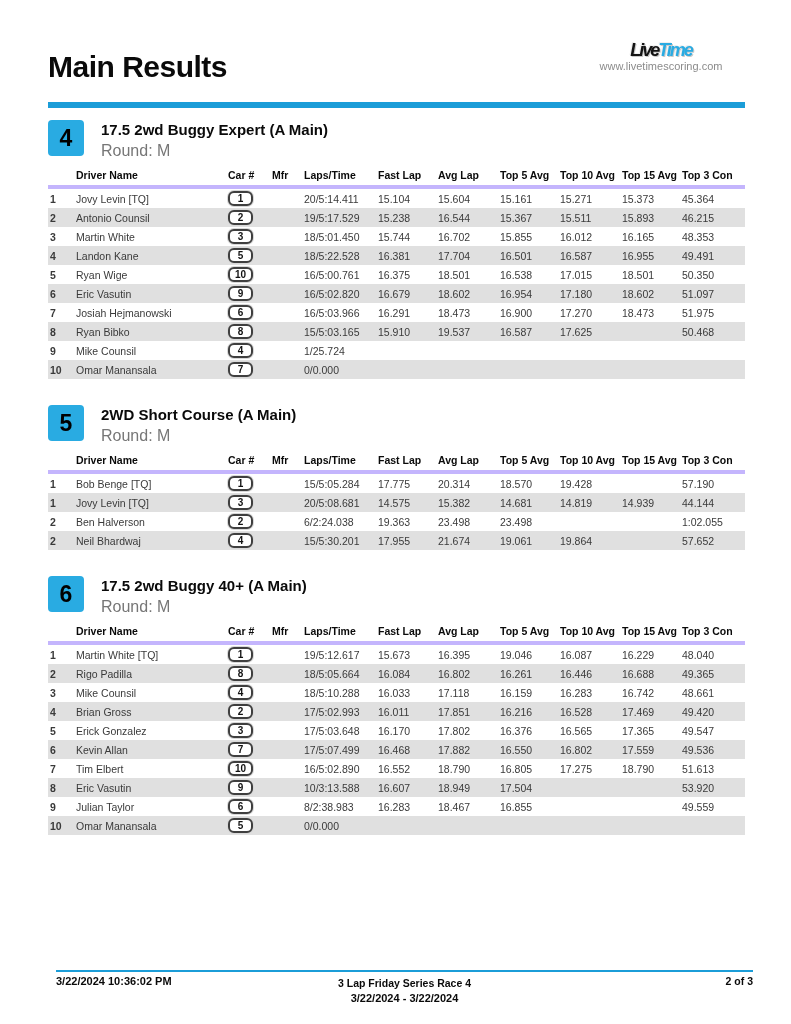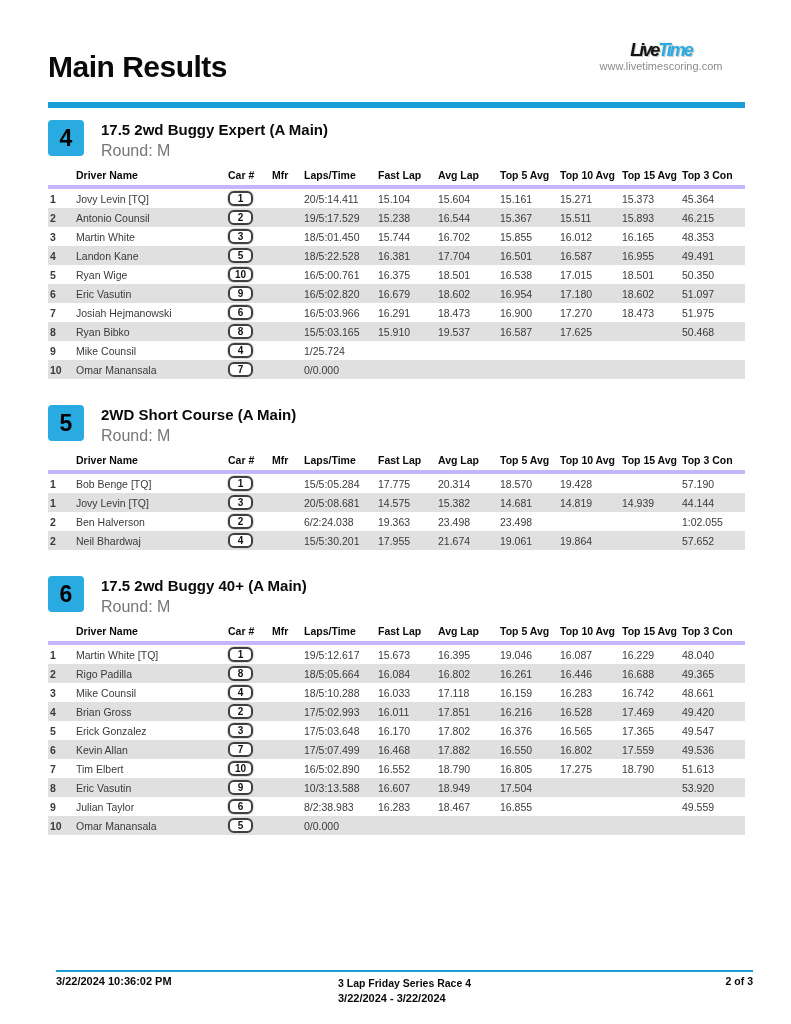--- a/index.html
+++ b/index.html
@@ -57,21 +57,21 @@
     border:2px solid #3f3f3f; border-radius:6px; background:#fff;
     box-shadow:0 0 0 1px #d8d8d8;
     font-size:10px; font-weight:bold; color:#111; text-align:center;
   }
 
   
   .footer { position:absolute; left:56px; top:945px; width:697px;margin-top:25px; }
   .footer-rule { height:2px; background:#1B9DD8; }
   .footer-row { display:flex; margin-top:3px; }
   .footer-left  { flex:1; font-size:11px; font-weight:bold; color:#0a0a0a; }
-  .footer-center { flex:0 0 auto; text-align:left; }
+  .footer-center { flex:0 0 auto; text-align:center; }
   .footer-center .series { font-size:10.5px; font-weight:bold; color:#0a0a0a; margin-top:2px; }
   .footer-center .dates  { font-size:11px; font-weight:bold; color:#0a0a0a; margin-top:3px; }
   .footer-right { flex:1; text-align:right; font-size:10.5px; font-weight:bold; color:#0a0a0a; }
 </style>
 </head>
 <body>
 
 <div class="content">
 
   <div class="doc-header">

